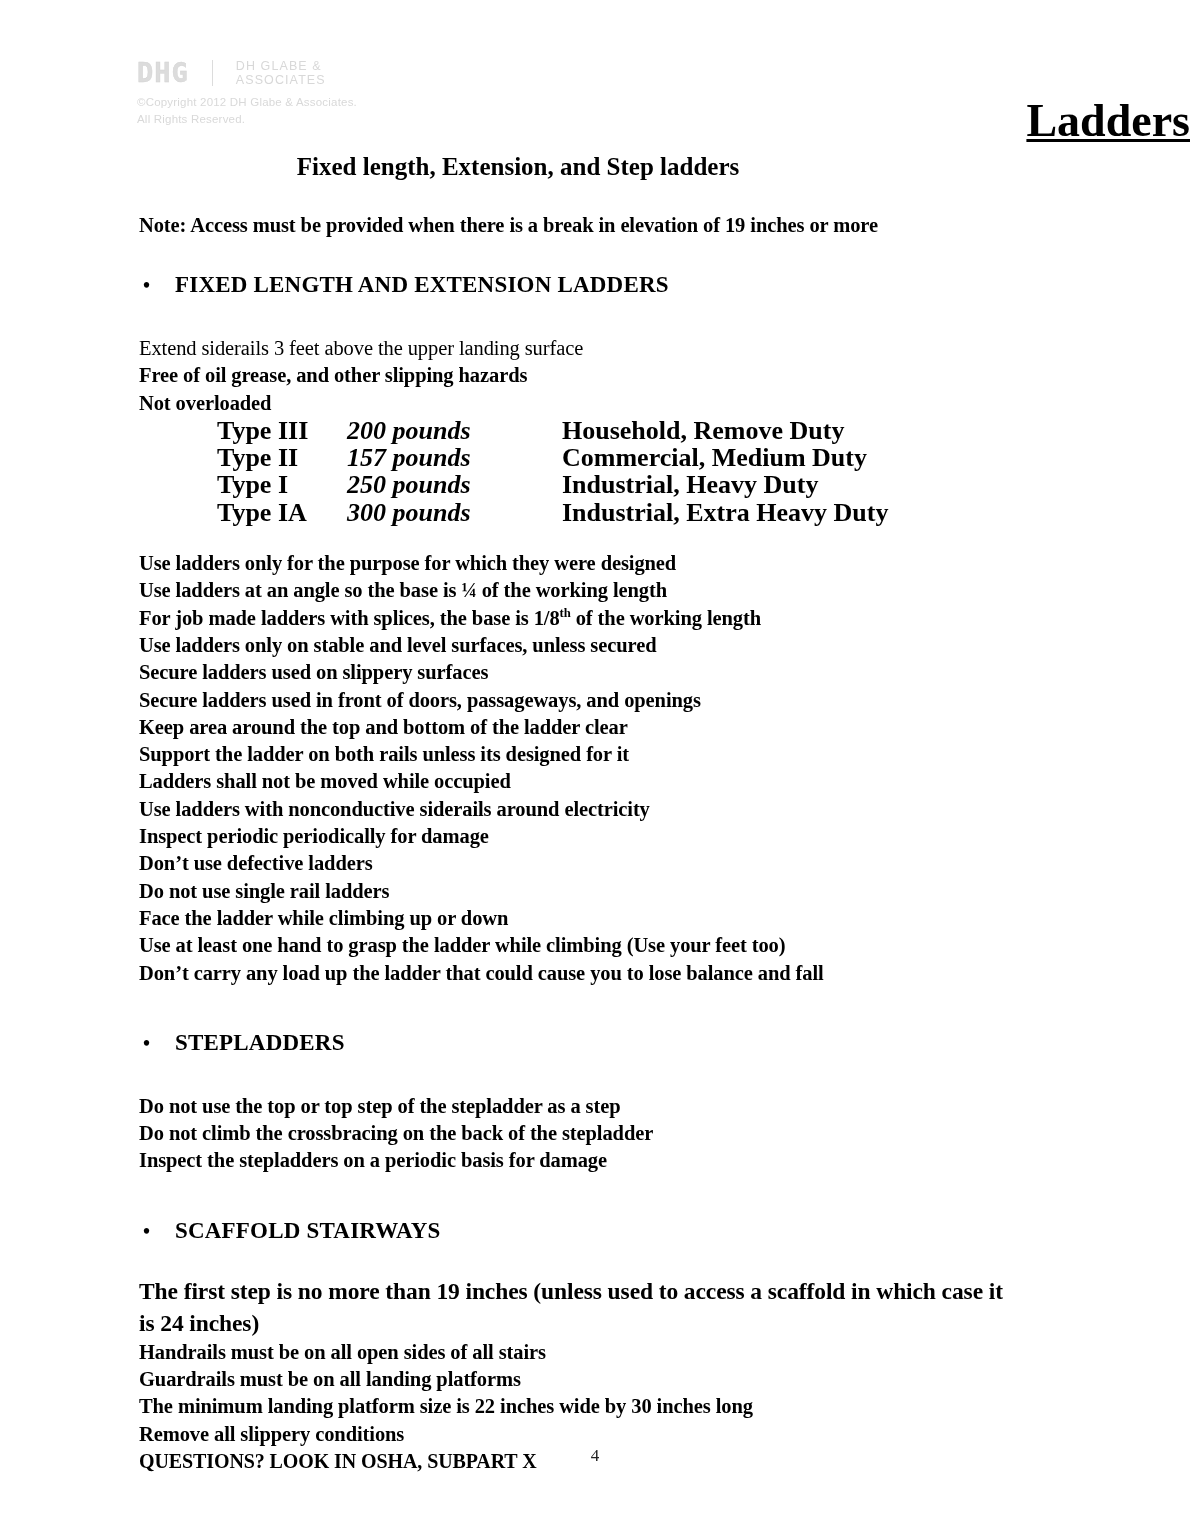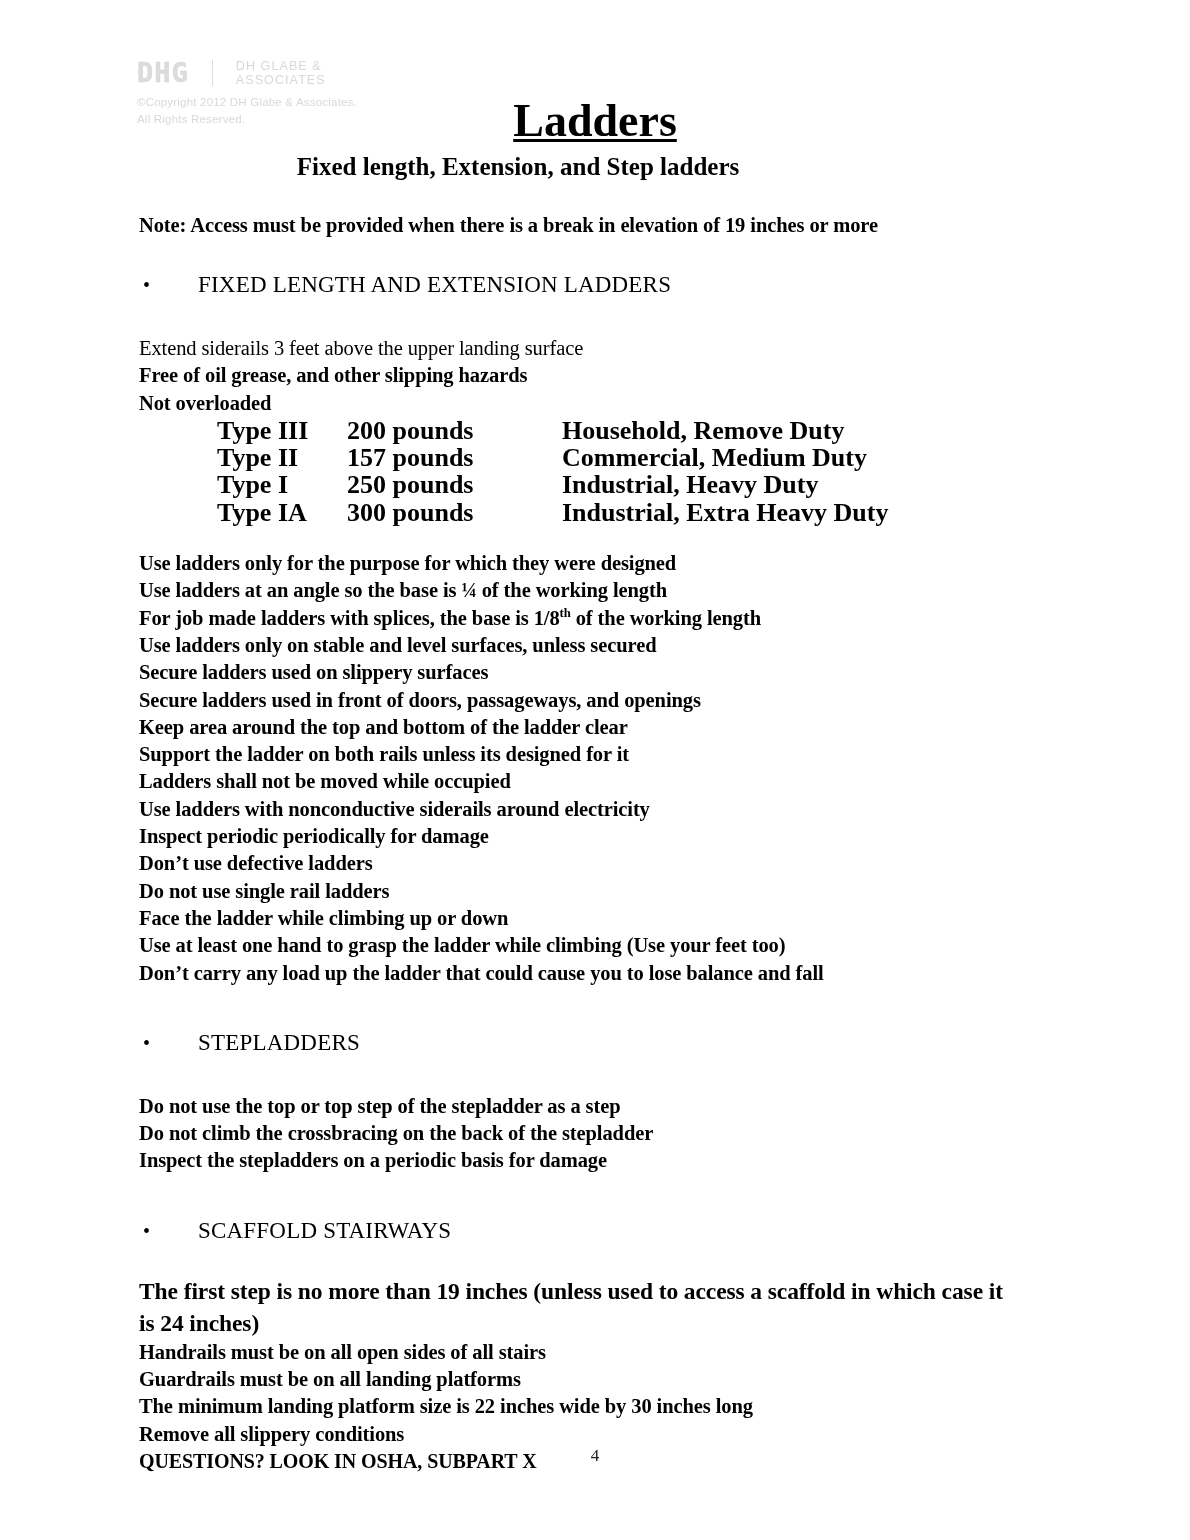--- a/index.html
+++ b/index.html
@@ -58,21 +58,21 @@
     margin-top: 6px;
     letter-spacing: 0.2px;
   }
 
   
   .doc-title {
     position: absolute;
     left: 0;
     top: 96px;
     width: 1190px;
-    text-align: center;
+    text-align: right;
     font-size: 46px;
     font-weight: bold;
     line-height: 50px;
   }
   .doc-title .u {
     text-decoration: underline;
     text-decoration-thickness: 3px;
     text-underline-offset: 3px;
   }
   .doc-subtitle {
@@ -98,24 +98,23 @@
     font-weight: bold;
     line-height: 28px;
     margin-bottom: 30px;
     letter-spacing: -0.1px;
   }
 
   .section-heading {
     display: flex;
     align-items: flex-start;
     font-size: 23px;
-    font-weight: normal;
+    font-weight: bold;
     line-height: 32px;
     letter-spacing: 0.2px;
-    gap: 23px;
   }
   .section-bullet {
     width: 36px;
     flex: 0 0 36px;
     font-size: 20px;
     line-height: 32px;
   }
   .section-bullet::before {
     content: "\2022";
     display: inline-block;
@@ -151,21 +150,21 @@
   }
   .type-table td {
     font-size: 26px;
     font-weight: bold;
     line-height: 27.3px;
     padding: 0;
     white-space: nowrap;
     vertical-align: top;
   }
   .type-table td.col-type { width: 130px; }
-  .type-table td.col-weight { width: 215px; }
+  .type-table td.col-weight { width: 215px; font-style: italic; }
   .type-table td.col-use { width: auto; }
 
   
   .big-para {
     font-size: 23.5px;
     font-weight: bold;
     line-height: 32px;
     letter-spacing: -0.1px;
     max-width: 880px;
   }

